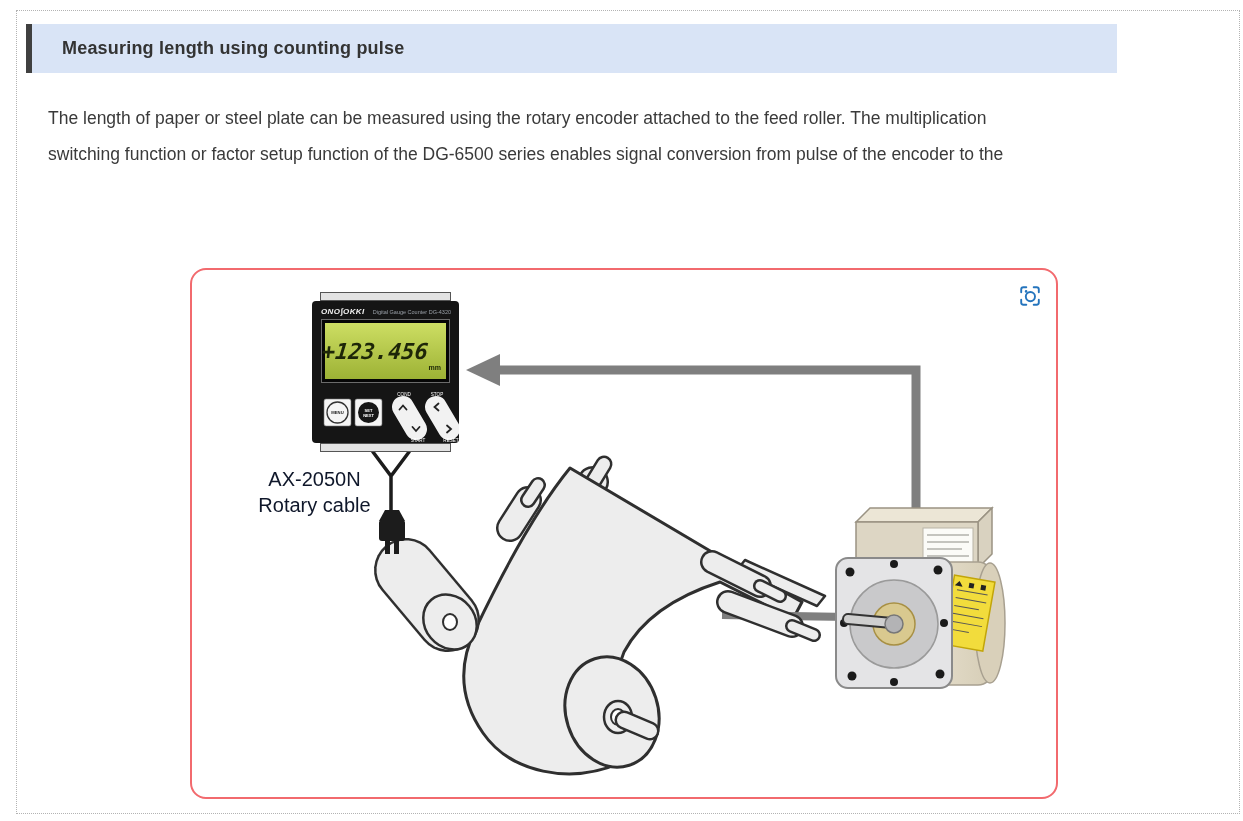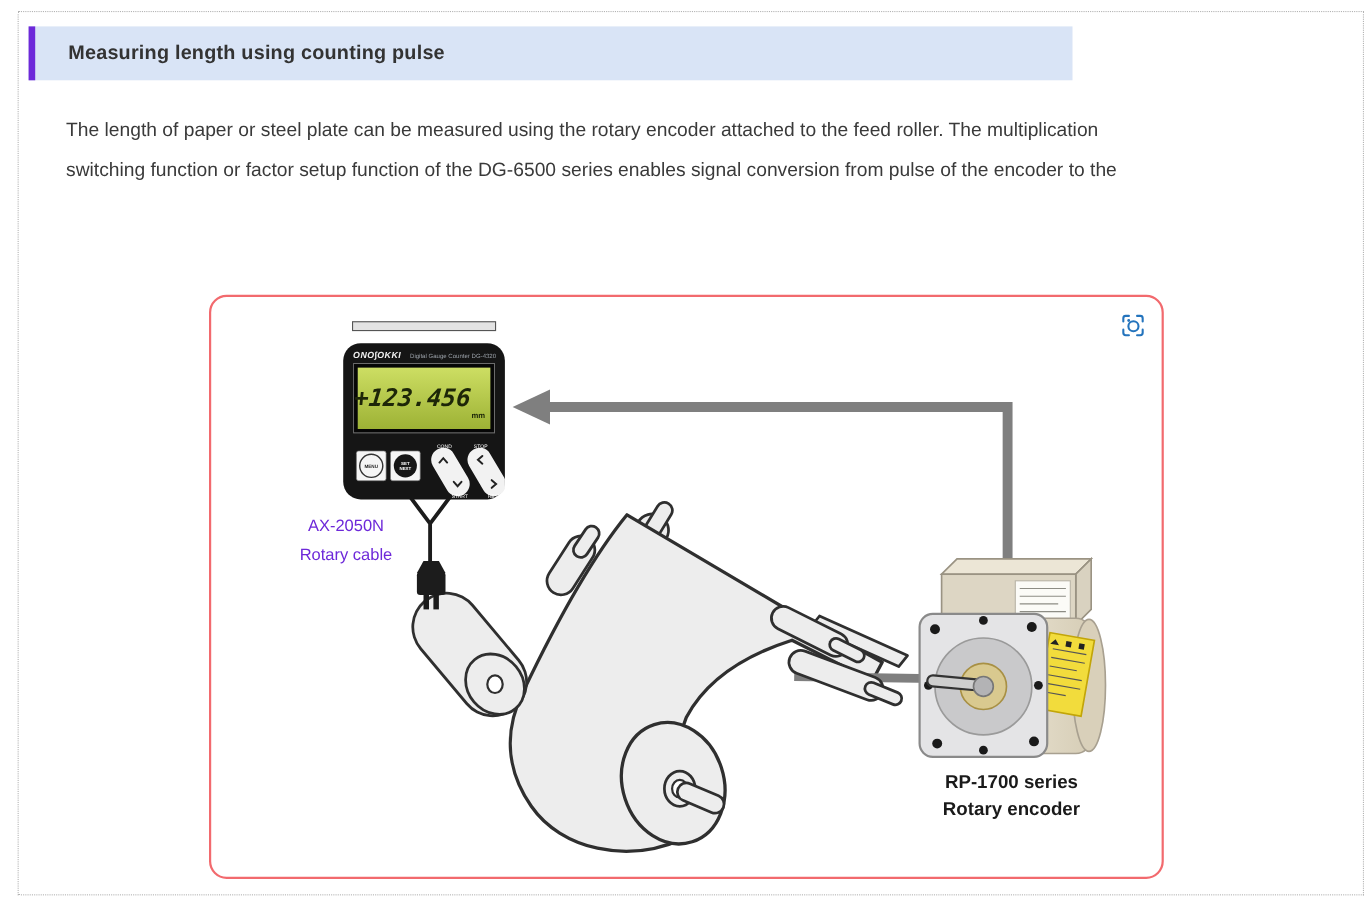--- a/index.html
+++ b/index.html
@@ -6,60 +6,60 @@
   html,body { background:#fff; }
   .page {
     position:relative; width:1243px; height:821px; background:#ffffff;
     font-family:"Liberation Sans", sans-serif; overflow:hidden;
   }
   .dotted-frame {
     position:absolute; left:16px; top:10px; width:1224px; height:804px;
     border:1px dotted #b3b3b3;
   }
   .header-bar {
-    position:absolute; left:26px; top:24px; width:949px; height:49px;
-    background:#d9e4f6; border-left:6px solid #6d28d9;
+    position:absolute; left:26px; top:24px; width:1091px; height:49px;
+    background:#d9e4f6; border-left:6px solid #404040;
     display:flex; align-items:center; padding-left:30px;
   }
   .header-title { font-size:18px; font-weight:700; color:#333; letter-spacing:.2px; }
-  .paragraph { position:absolute; left:60px; top:101px; width:1140px; color:#3a3a3a; font-size:17.5px; }
+  .paragraph { position:absolute; left:48px; top:101px; width:1140px; color:#3a3a3a; font-size:17.5px; }
   .paragraph div { line-height:35.5px; }
 
   .diagram-box {
     position:absolute; left:190px; top:268px; width:868px; height:531px;
     border:2px solid #f26a6e; border-radius:16px; background:#fff;
   }
   .diagram-svg { position:absolute; left:0; top:0; }
 
   .zoom-btn { position:absolute; right:14px; top:14px; width:24px; height:24px; cursor:pointer; }
 
   
   .counter { position:absolute; left:120px; top:22px; width:147px; height:162px; }
   .counter-bracket { position:absolute; left:8px; width:131px; height:9px; background:#e3e3e3; border:1px solid #555; }
   .counter-bracket.top { top:0; }
   .counter-bracket.bottom { top:151px; }
-  .counter-body { position:absolute; left:0; top:9px; width:147px; height:142px; background:#151515; border-radius:16px;margin-top:11px; }
+  .counter-body { position:absolute; left:0; top:9px; width:147px; height:142px; background:#151515; border-radius:4px; }
   .brand-row { position:absolute; left:9px; top:6px; width:130px; display:flex; justify-content:space-between; align-items:baseline; }
   .brand { color:#f2f2f2; font-size:8px; font-weight:700; font-style:italic; letter-spacing:.4px; }
   .model { color:#9aa0a8; font-size:5.5px; }
   .lcd {
     position:absolute; left:10px; top:19px; width:127px; height:62px;
     background:linear-gradient(#cdde63, #9db235); border:3px solid #060606;
     box-shadow:0 0 0 1px #6b6b6b; display:flex; align-items:center; justify-content:flex-end;
     padding-right:5px;
   }
   .lcd-value {
     font-family:"DejaVu Sans Mono", monospace; font-weight:700; font-style:italic;
     font-size:22px; color:#1d2608; transform:skewX(-6deg); white-space:nowrap;
   }
   .lcd-unit { font-size:7px; font-weight:700; color:#1d2608; margin-left:1px; align-self:flex-end; padding-bottom:8px; }
   .btn-svg { position:absolute; left:0; top:86px; }
 
   .power-label { position:absolute; left:55px; top:196px; width:135px; text-align:center;
-    font-size:15px; color:#6d28d9; line-height:26px; }
+    font-size:20px; color:#0f172a; line-height:26px; }
   .encoder-label { position:absolute; left:635px; top:428px; width:185px; text-align:center;
     font-size:17px; font-weight:700; color:#1a1a1a; line-height:25px; }
 </style>
 </head>
 <body>
 
 <div class="page">
   <div class="dotted-frame"></div>
 
   <div class="header-bar">
@@ -249,18 +249,14 @@
           <path d="M 135,38.5 L 139,42 L 135,45.5" fill="none" stroke="#222" stroke-width="1.8" stroke-linecap="round"></path>
           <text x="139" y="54.5" font-size="4.6" text-anchor="middle" fill="#fff">RESET</text>
         </svg>
       </div>
     </div>
 
     <div class="power-label">
       <div>AX-2050N</div>
       <div>Rotary cable</div>
     </div>
-    <div class="encoder-label">
-      <div>RP-1700 series</div>
-      <div>Rotary encoder</div>
-    </div>
   </div>
 </div>
 
 </body></html>

